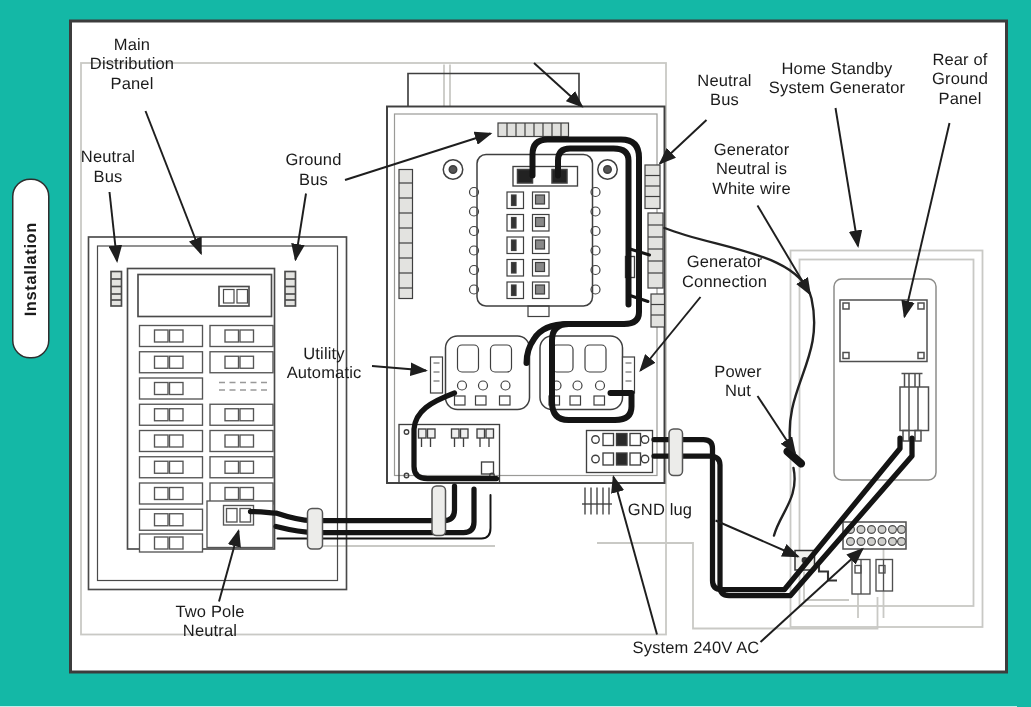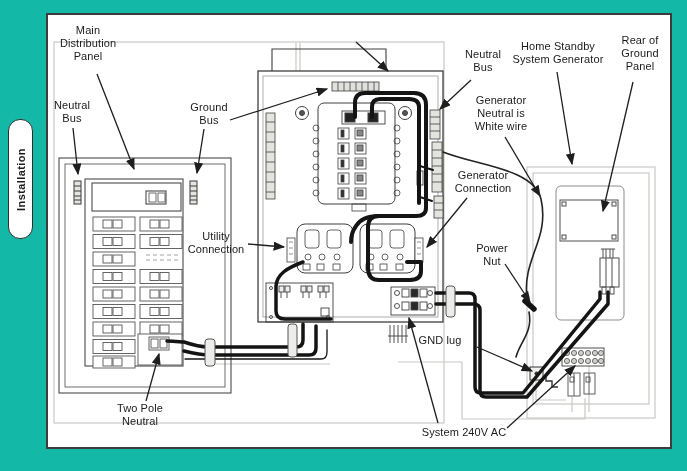--- a/index.html
+++ b/index.html
@@ -425,21 +425,21 @@
 <div class="callout" style="left:72px;top:99px">Neutral
 Bus</div>
 <div class="callout" style="left:209px;top:101px">Ground
 Bus</div>
 <div class="callout" style="left:501px;top:94px">Generator
 Neutral is
 White wire</div>
 <div class="callout" style="left:483px;top:169px">Generator
 Connection</div>
 <div class="callout" style="left:216px;top:230px">Utility
-Connection</div>
+Automatic</div>
 <div class="callout" style="left:492px;top:242px">Power
 Nut</div>
 <div class="callout" style="left:440px;top:334px">GND lug</div>
 <div class="callout" style="left:464px;top:426px">System 240V AC</div>
 <div class="callout" style="left:140px;top:402px">Two Pole
 Neutral</div>
 
 <div id="side-tab">
   <span>Installation</span>
 </div>

